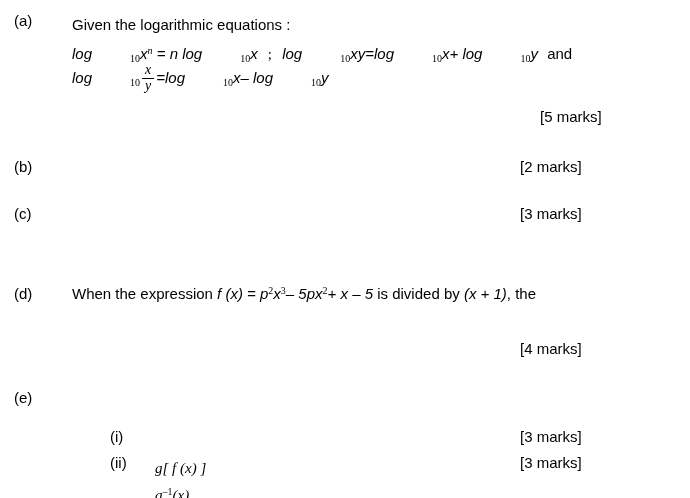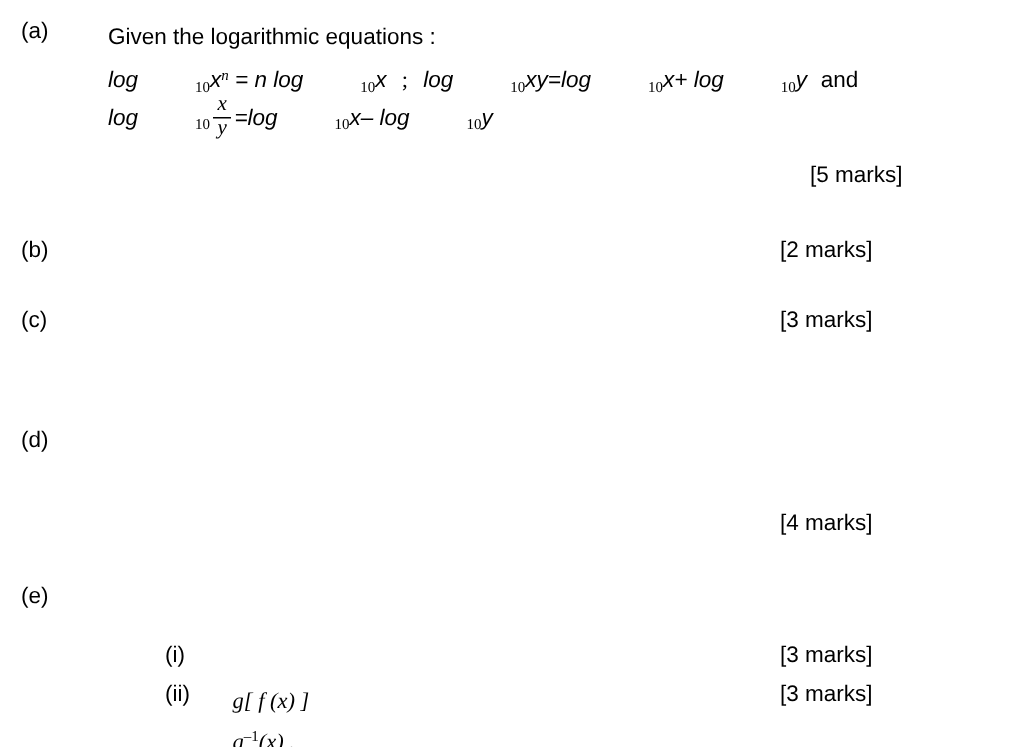--- a/index.html
+++ b/index.html
@@ -133,20 +133,26 @@
 
   <div class="marks" style="top:108px; left:520px;margin-left:20px;">[5 marks]</div>
 
   <div class="label" style="top:158px;">(b)</div>
   <div class="marks" style="top:158px; left:520px;">[2 marks]</div>
 
   <div class="label" style="top:205px;">(c)</div>
   <div class="marks" style="top:205px; left:520px;">[3 marks]</div>
 
   <div class="label" style="top:285px;">(d)</div>
+  <div class="body" style="top:285px;">
+    <span>When the expression</span>
+    <span class="math">f (x) = p</span><span class="sup">2</span><span class="math">x</span><span class="sup">3</span><span class="math">– 5px</span><span class="sup">2</span><span class="math">+ x – 5</span>
+    <span>is divided by</span>
+    <span class="math">(x + 1)</span><span>, the</span>
+  </div>
   <div class="marks" style="top:340px; left:520px;">[4 marks]</div>
 
   <div class="label" style="top:389px;">(e)</div>
 
   <div class="roman-i" style="top:428px;">(i)</div>
   <div class="roman-body" style="top:428px;">g[ f (x) ]</div>
   <div class="marks" style="top:428px; left:520px;">[3 marks]</div>
 
   <div class="roman-i" style="top:454px;">(ii)</div>
   <div class="roman-body" style="top:454px;">

